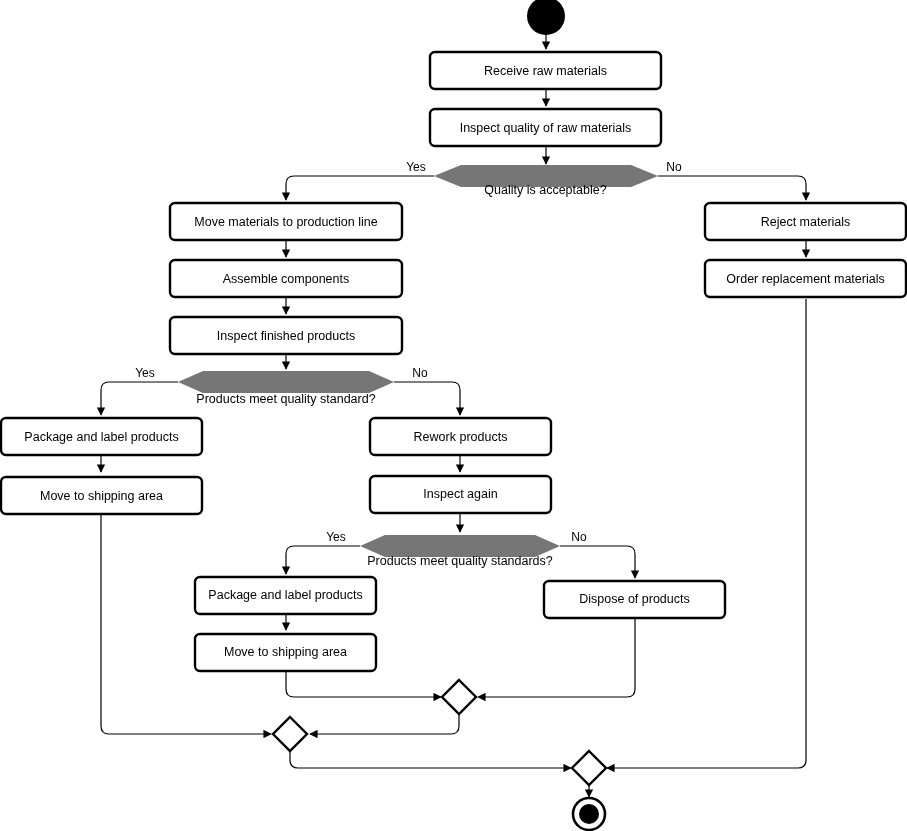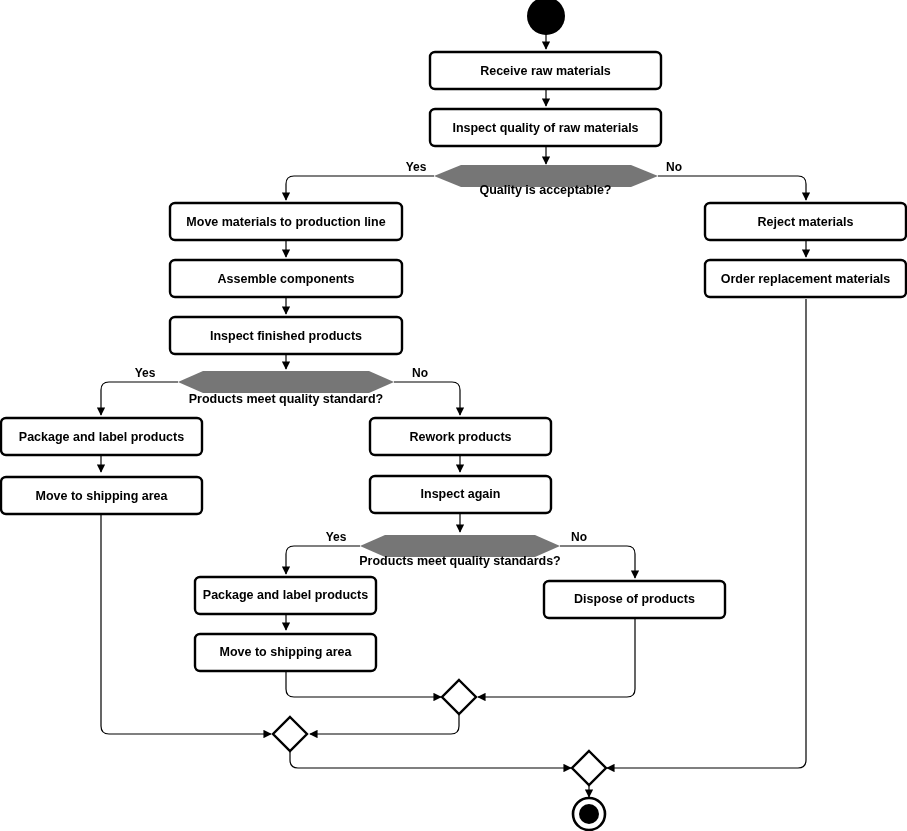--- a/index.html
+++ b/index.html
@@ -10,21 +10,20 @@
   }
   body {
     font-family: "Liberation Sans", sans-serif;
   }
   #canvas {
     position: relative;
     width: 907px;
     height: 831px;
     background: #ffffff;
     overflow: hidden;
-    font-weight: bold;
   }
   #diagram-svg {
     position: absolute;
     left: 0;
     top: 0;
     width: 907px;
     height: 831px;
   }
   .node-text {
     font-family: "Liberation Sans", sans-serif;

